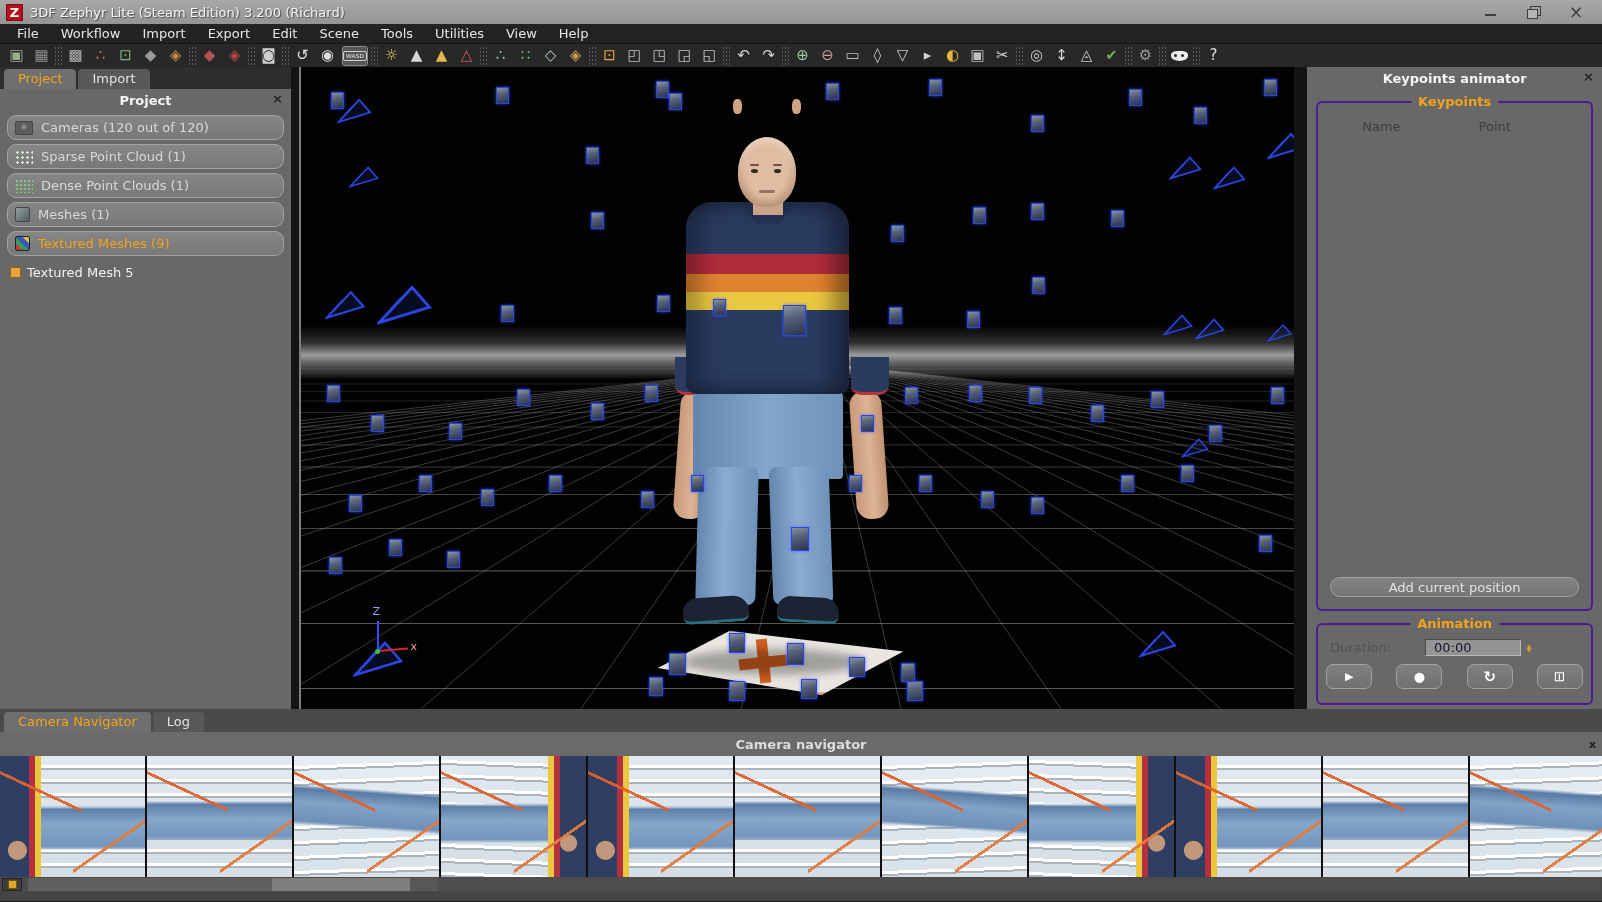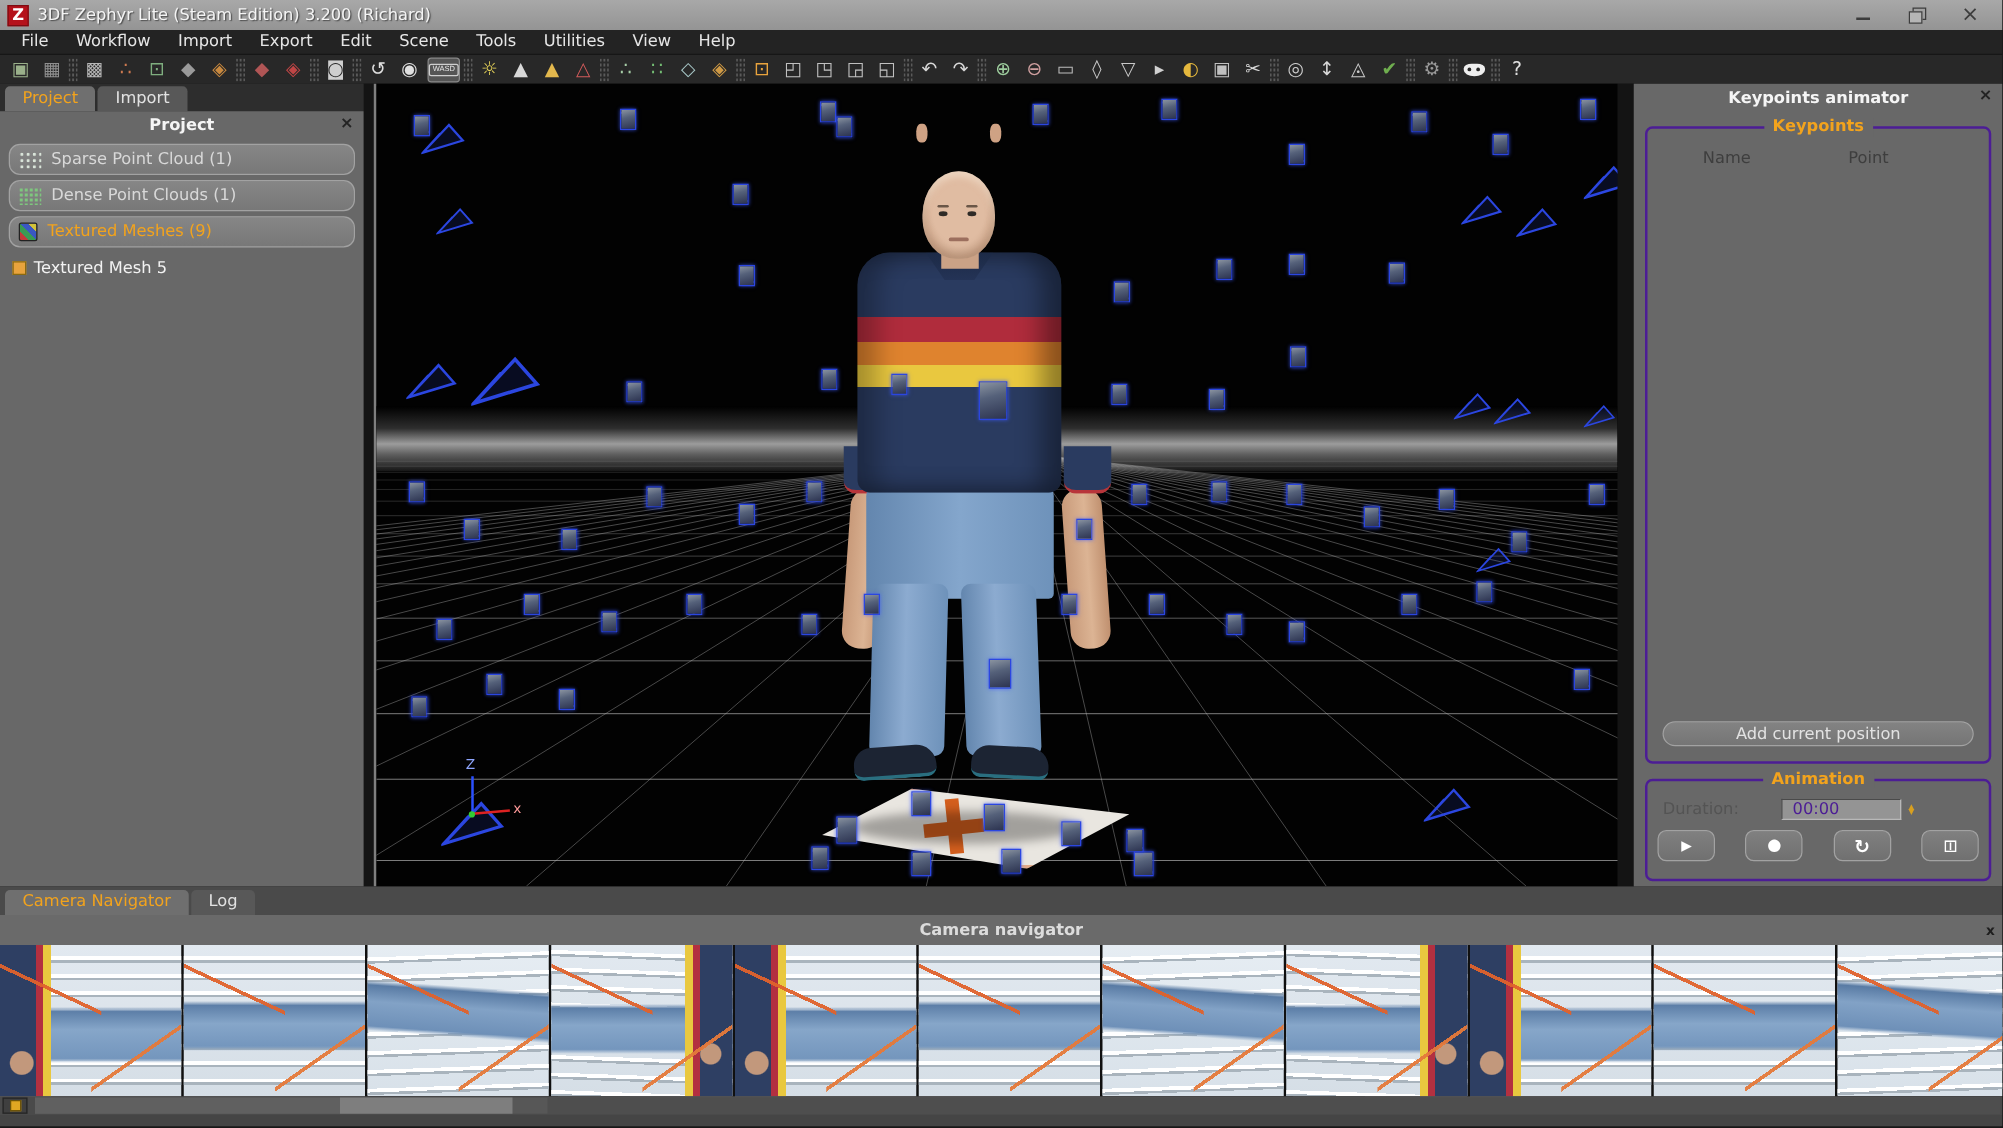--- a/index.html
+++ b/index.html
@@ -125,21 +125,21 @@
   .kp-cols { display:flex; margin-top:16px; color:#3e3e3e; }
   .kp-col-name { margin-left:44px; }
   .kp-col-time { margin-left:78px; }
   .kp-list { flex:1; }
   .std-btn { margin:0 12px 12px; height:20px; background:linear-gradient(#838383,#757575);
              border:1px solid #a2a2a2; border-radius:10px; color:#e2e2e2; font-size:13px;
              font-family:"DejaVu Sans",sans-serif; cursor:default; }
   .anim-group { height:82px; }
   .dur-row { display:flex; align-items:center; margin:14px 8px 0 12px; }
   .dur-label { color:#545454; }
-  .dur-field { margin-left:34px; width:96px; height:17px; background:#949494; color:#4c1d95;
+  .dur-field { margin-left:34px; width:96px; height:17px; background:#949494; color:#0f172a;
                border-top:1px solid #4a4a4a; border-left:1px solid #4a4a4a;
                border-bottom:1px solid #b8b8b8; border-right:1px solid #b8b8b8;
                display:flex; align-items:center; padding-left:8px; }
   .spin { width:12px; height:17px; display:flex; flex-direction:column; align-items:center; justify-content:center;
           color:#d8a020; font-size:6px; line-height:4px; margin-left:2px; cursor:default; }
   .transport { display:flex; justify-content:space-between; padding:8px 8px 0; }
   .t-btn { width:46px; height:25px; background:linear-gradient(#808080,#707070); border:1px solid #a2a2a2;
            border-radius:7px; color:#fff; display:flex; align-items:center; justify-content:center; cursor:default; }
   .t-play::after { content:"▶"; font-size:11px; }
   .t-rec::after { content:"●"; font-size:13px; }
@@ -284,26 +284,34 @@
       <div class="tab active">Project</div>
       <div class="tab">Import</div>
     </div>
     <div class="panel-body">
       <div class="panel-header">
         <span>Project</span>
         <span class="panel-close">×</span>
       </div>
       <div id="proj-items">
           <div class="proj-btn">
+            <span class="pi pi-cameras"></span>
+            <span>Cameras (120 out of 120)</span>
+          </div>
+          <div class="proj-btn">
             <span class="pi pi-sparse"></span>
             <span>Sparse Point Cloud (1)</span>
           </div>
           <div class="proj-btn">
             <span class="pi pi-dense"></span>
             <span>Dense Point Clouds (1)</span>
+          </div>
+          <div class="proj-btn">
+            <span class="pi pi-mesh"></span>
+            <span>Meshes (1)</span>
           </div>
           <div class="proj-btn hl">
             <span class="pi pi-textured"></span>
             <span>Textured Meshes (9)</span>
           </div>
         </div>
       <div class="tree-leaf">
         <span class="leaf-ic"></span>
         <span>Textured Mesh 5</span>
       </div>

